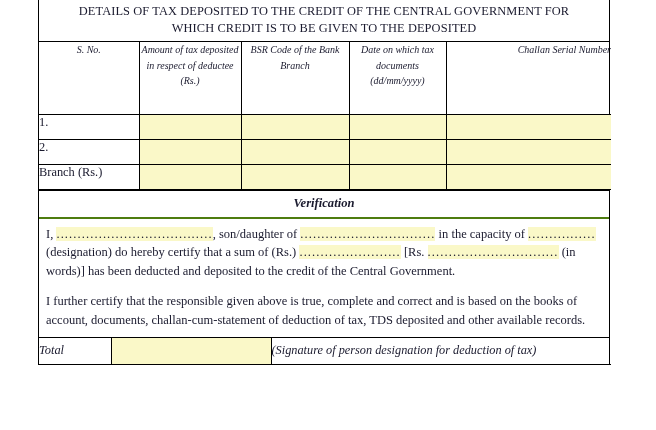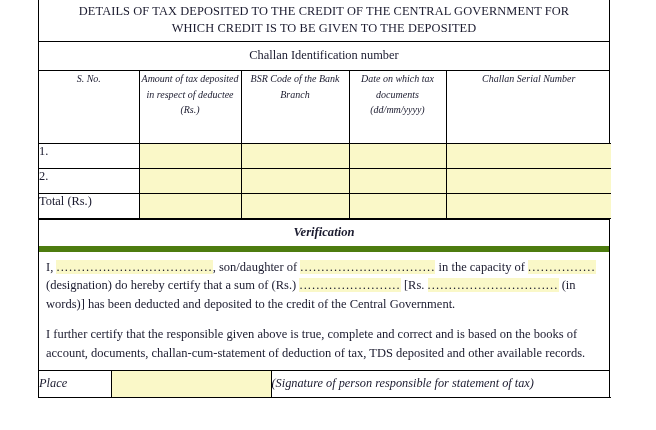--- a/index.html
+++ b/index.html
@@ -55,20 +55,21 @@
   }
   table.grid td, table.grid th {
     border: 1px solid #000;
     border-left: none;
     border-top: none;
     padding: 0;
     vertical-align: top;
   }
   table.grid td:last-child, table.grid th:last-child {
     border-right: none;
+    text-align: right;
   }
   col.c1 { width: 100px; }
   col.c2 { width: 102px; }
   col.c3 { width: 108px; }
   col.c4 { width: 97px; }
   col.c5 { width: 165px; }
 
   th.hdr {
     font-weight: normal;
     font-style: italic;
@@ -85,21 +86,21 @@
     padding: 4px 0 5px 5px;
     height: 25px;
     box-sizing: border-box;
     vertical-align: middle;
   }
   td.fill {
     background: #FAF8C8;
   }
   
   .verif-band {
-    border-bottom: 6px solid #4d7c0f;
+    border-bottom: 2px solid #4d7c0f;
     border-top: 1px solid #000;
     text-align: center;
     font-style: italic;
     font-weight: bold;
     font-size: 12.6px;
     padding: 5px 0 6px 0;
   }
   
   .verif-body {
     border-bottom: 1px solid #000;
@@ -165,21 +166,20 @@
 <body>
 
 <div class="page">
   <div class="form">
 
     <div class="title-cell">
       <div>DETAILS OF TAX DEPOSITED TO THE CREDIT OF THE CENTRAL GOVERNMENT FOR</div>
       <div>WHICH CREDIT IS TO BE GIVEN TO THE DEPOSITED</div>
     </div>
 
-    <div class="cin-cell">Challan Identification number</div>
 
     <table class="grid">
       <colgroup>
         <col class="c1">
           <col class="c2">
           <col class="c3">
           <col class="c4">
           <col class="c5">
       </colgroup>
       <thead>
@@ -200,21 +200,21 @@
           <td class="fill"></td>
         </tr>
         <tr>
           <td class="sno">2.</td>
           <td class="fill"></td>
           <td class="fill"></td>
           <td class="fill"></td>
           <td class="fill"></td>
         </tr>
         <tr>
-          <td class="sno">Total (Rs.)</td>
+          <td class="sno">Branch (Rs.)</td>
           <td class="fill"></td>
           <td class="fill"></td>
           <td class="fill"></td>
           <td class="fill"></td>
         </tr>
       </tbody>
     </table>
 
     <div class="verif-band">Verification</div>
 
@@ -224,21 +224,21 @@
     </div>
 
     <table class="foot">
       <colgroup>
         <col class="f1">
           <col class="f2">
           <col class="f3">
       </colgroup>
       <tbody>
         <tr>
-          <td class="flabel">Place</td>
+          <td class="flabel">Total</td>
           <td class="ffill"></td>
-          <td class="fnote">(Signature of person responsible for statement of tax)</td>
+          <td class="fnote">(Signature of person designation for deduction of tax)</td>
         </tr>
       </tbody>
     </table>
 
   </div>
 </div>
 
 </body></html>

